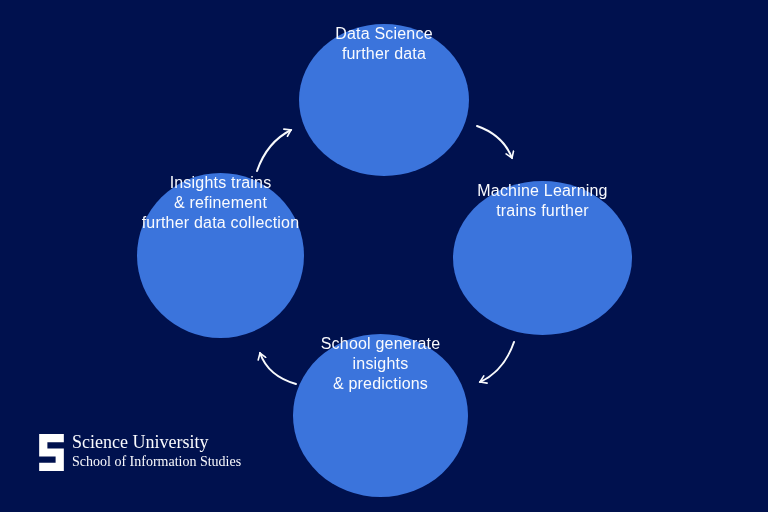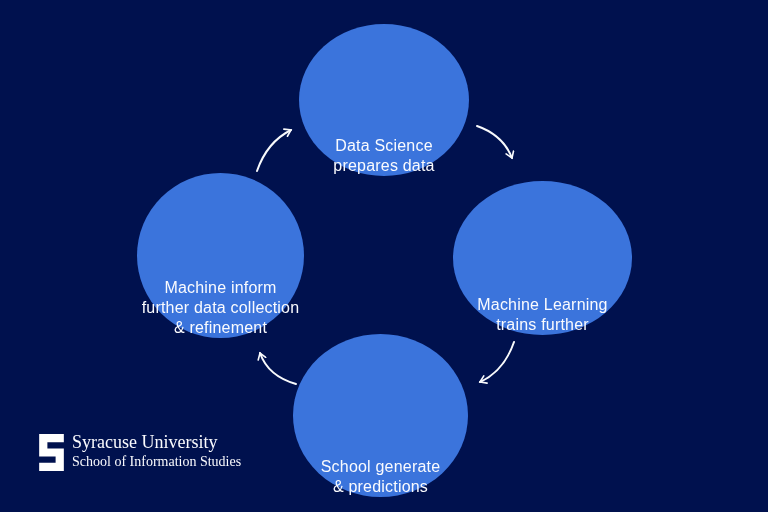--- a/index.html
+++ b/index.html
@@ -16,21 +16,21 @@
   }
   .stage {
     position: absolute;
     inset: 0;
   }
   .cycle-node {
     position: absolute;
     border-radius: 50%;
     background: var(--circle-fill, #3B74DC);
     display: flex;
-    align-items: flex-end;
+    align-items: flex-start;
     justify-content: center;
     text-align: center;
   }
   .node-label {
     color: var(--text-color, #FAFBFE);
     font-size: 16px;
     line-height: 20px;
     letter-spacing: 0.2px;
   }
   .node-top    { left: 299px; top: 24px;  width: 170px; height: 152px; }
@@ -95,49 +95,50 @@
     </defs>
     <path class="arrow-path" d="M 257 171 Q 267 142 291 130" marker-end="url(#arrowhead)"></path>
     <path class="arrow-path" d="M 477 126 Q 503 135 512 158" marker-end="url(#arrowhead)"></path>
     <path class="arrow-path" d="M 514 342 Q 504 371 480 382" marker-end="url(#arrowhead)"></path>
     <path class="arrow-path" d="M 296 384 Q 268 376 260 353" marker-end="url(#arrowhead)"></path>
   </svg>
 
   <div class="cycle-node node-top">
     <div class="node-label">
       <div>Data Science</div>
-      <div>prepares data</div>
+      <div>further data</div>
     </div>
   </div>
 
   <div class="cycle-node node-right">
     <div class="node-label">
       <div>Machine Learning</div>
       <div>trains further</div>
     </div>
   </div>
 
   <div class="cycle-node node-bottom">
     <div class="node-label">
       <div>School generate</div>
+      <div>insights</div>
       <div>&amp; predictions</div>
     </div>
   </div>
 
   <div class="cycle-node node-left">
     <div class="node-label">
-      <div>Machine inform</div>
+      <div>Insights trains</div>
+      <div>&amp; refinement</div>
       <div>further data collection</div>
-      <div>&amp; refinement</div>
     </div>
   </div>
 
   <div class="footer-logo">
     <svg class="block-s" width="25" height="37" viewBox="0 0 24 36" aria-hidden="true">
       <path d="M0 0H24V8H8V14H24V36H0V28H16V22H0Z" fill="#FFFFFF"></path>
     </svg>
     <div class="logo-text">
-      <div class="logo-org">Syracuse University</div>
+      <div class="logo-org">Science University</div>
       <div class="logo-school">School of Information Studies</div>
     </div>
   </div>
 
 </div>
 
 </body></html>

